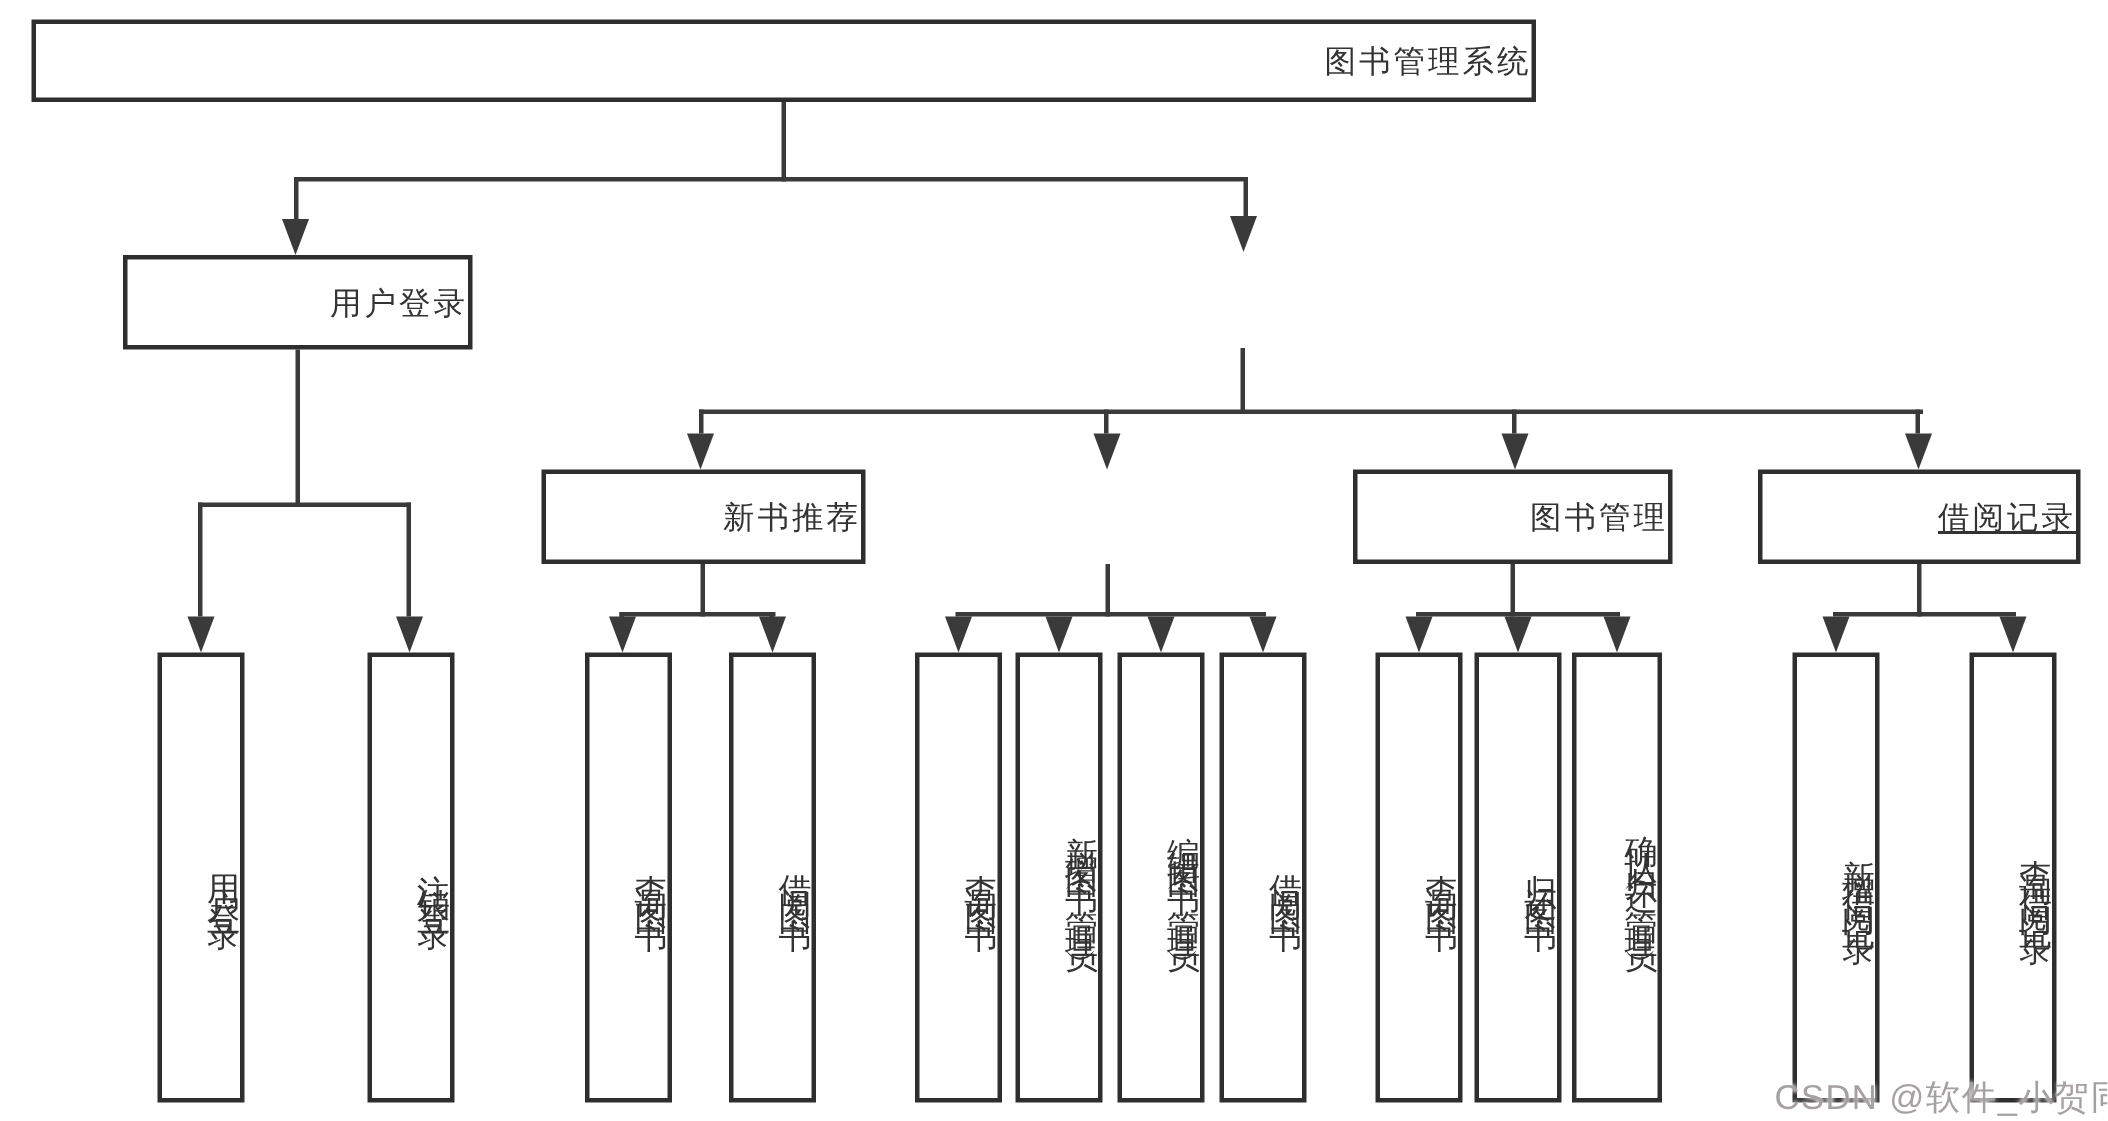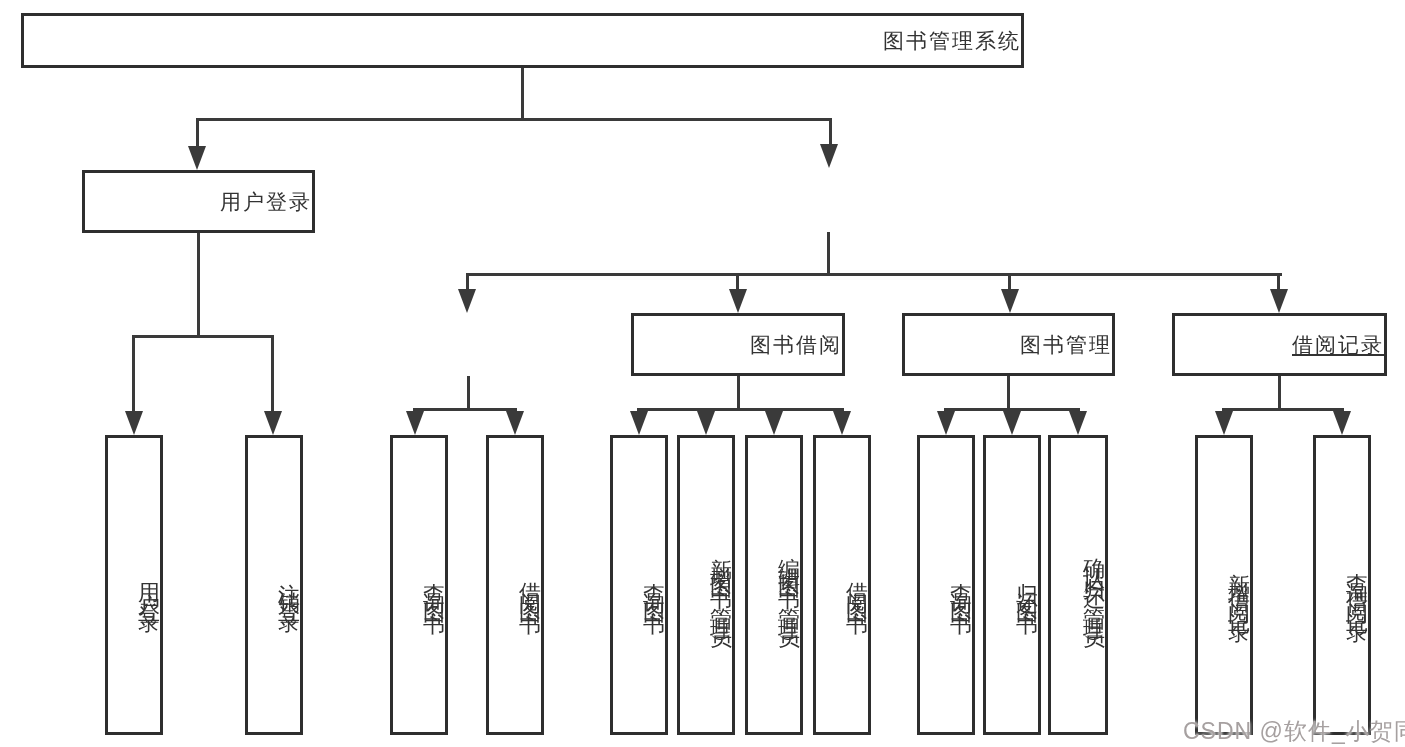--- a/index.html
+++ b/index.html
@@ -90,22 +90,22 @@
   <div class="hline" style="left:466px; top:273px; width:816px;"></div>
   <div class="vline" style="left:466px; top:273px; height:16px;"></div>
   <div class="arw" style="left:458px; top:289px;"></div>
   <div class="vline" style="left:736px; top:273px; height:16px;"></div>
   <div class="arw" style="left:729px; top:289px;"></div>
   <div class="vline" style="left:1008px; top:273px; height:16px;"></div>
   <div class="arw" style="left:1001px; top:289px;"></div>
   <div class="vline" style="left:1277px; top:273px; height:16px;"></div>
   <div class="arw" style="left:1270px; top:289px;"></div>
 
-  <div class="box" style="left:631px; top:313px; width:214px; height:63px;">
-    <span>图书借阅</span>
+  <div class="box" style="left:361px; top:313px; width:216px; height:63px;">
+    <span>新书推荐</span>
   </div>
   <div class="box" style="left:902px; top:313px; width:213px; height:63px;">
     <span>图书管理</span>
   </div>
   <div class="box" style="left:1172px; top:313px; width:215px; height:63px;text-decoration:underline;">
     <span>借阅记录</span>
   </div>
 
   <div class="vline" style="left:467px; top:376px; height:35px;"></div>
   <div class="hline" style="left:413px; top:408px; width:104px;"></div>

